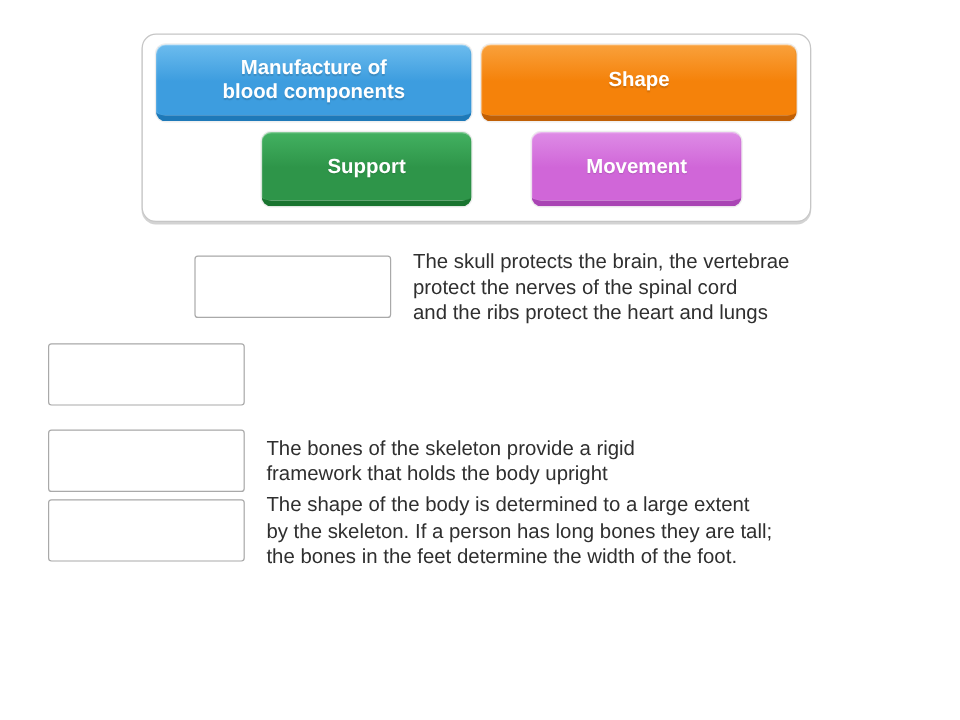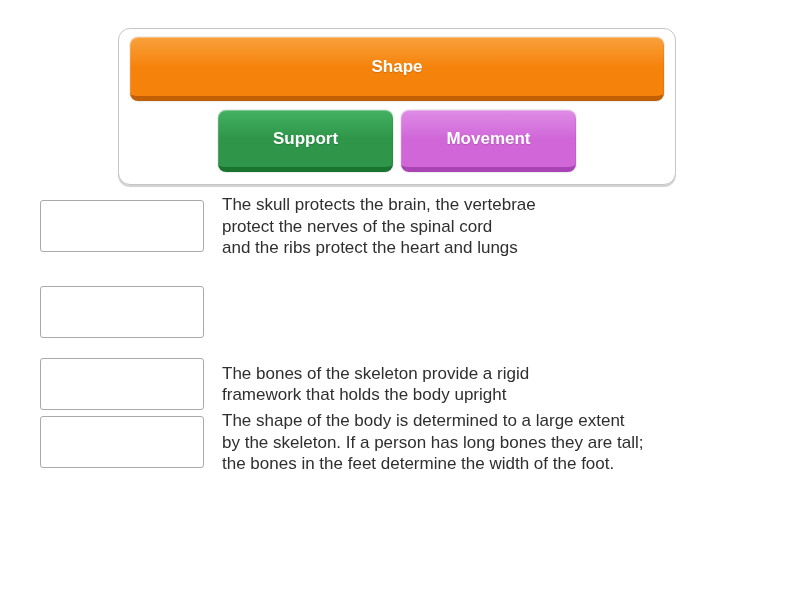--- a/index.html
+++ b/index.html
@@ -47,34 +47,34 @@
     text-align: center;
     white-space: pre-line;
     background: linear-gradient(180deg, var(--light) 0%, var(--main) 52%);
     border-bottom: 5px solid var(--dark);
     box-shadow: inset 0 1px 0 rgba(255,255,255,0.35),
                 inset 1px 0 0 rgba(255,255,255,0.15),
                 inset -1px 0 0 rgba(0,0,0,0.06),
                 0 0 0 1px rgba(0,0,0,0.07);
     text-shadow: 0 1px 1px rgba(0,0,0,0.15);
   }
-  .tile-row.row-2 .tile { flex: 0 0 175px; height: 62px; }
+  .tile-row.row-2 .tile { flex: 0 0 175px; height: 62px; margin-left: 42px; }
 
   
   .rows { position: absolute; inset: 0; }
   .match-row {
     position: absolute;
     left: 40px;
     display: flex;
     align-items: center;
     gap: 18px;
     min-height: 52px;
     width: 740px;
   }
-  .match-row:nth-child(1) { top: 194px; }
+  .match-row:nth-child(1) { top: 207px; justify-content: center; }
   .match-row:nth-child(2) { top: 286px; }
   .match-row:nth-child(3) { top: 358px; }
   .match-row:nth-child(4) { top: 410px; }
   .match-row:nth-child(5) { top: 479px; }
   .answer-slot {
     flex: 0 0 164px;
     height: 52px;
     background: #ffffff;
     border: 1px solid var(--slot-border, #a9a9a9);
     border-radius: 3px;
@@ -93,20 +93,22 @@
     width: max-content;
   }
 </style>
 </head>
 <body>
 
 <div class="board">
 
   <div class="tile-panel">
     <div class="tile-row row-1">
+      <button class="tile" style="--main: #3d9ddf; --light: #6cbcee; --dark: #1e79b8;">Manufacture of
+blood components</button>
       <button class="tile" style="--main: #f5820a; --light: #f9a13c; --dark: #c05f05;">Shape</button>
     </div>
     <div class="tile-row row-2">
       <button class="tile" style="--main: #2e9549; --light: #43b161; --dark: #19742f;">Support</button>
       <button class="tile" style="--main: #d066d8; --light: #de8ce6; --dark: #a944b4;">Movement</button>
     </div>
   </div>
 
   <div class="rows">
     <div class="match-row">

